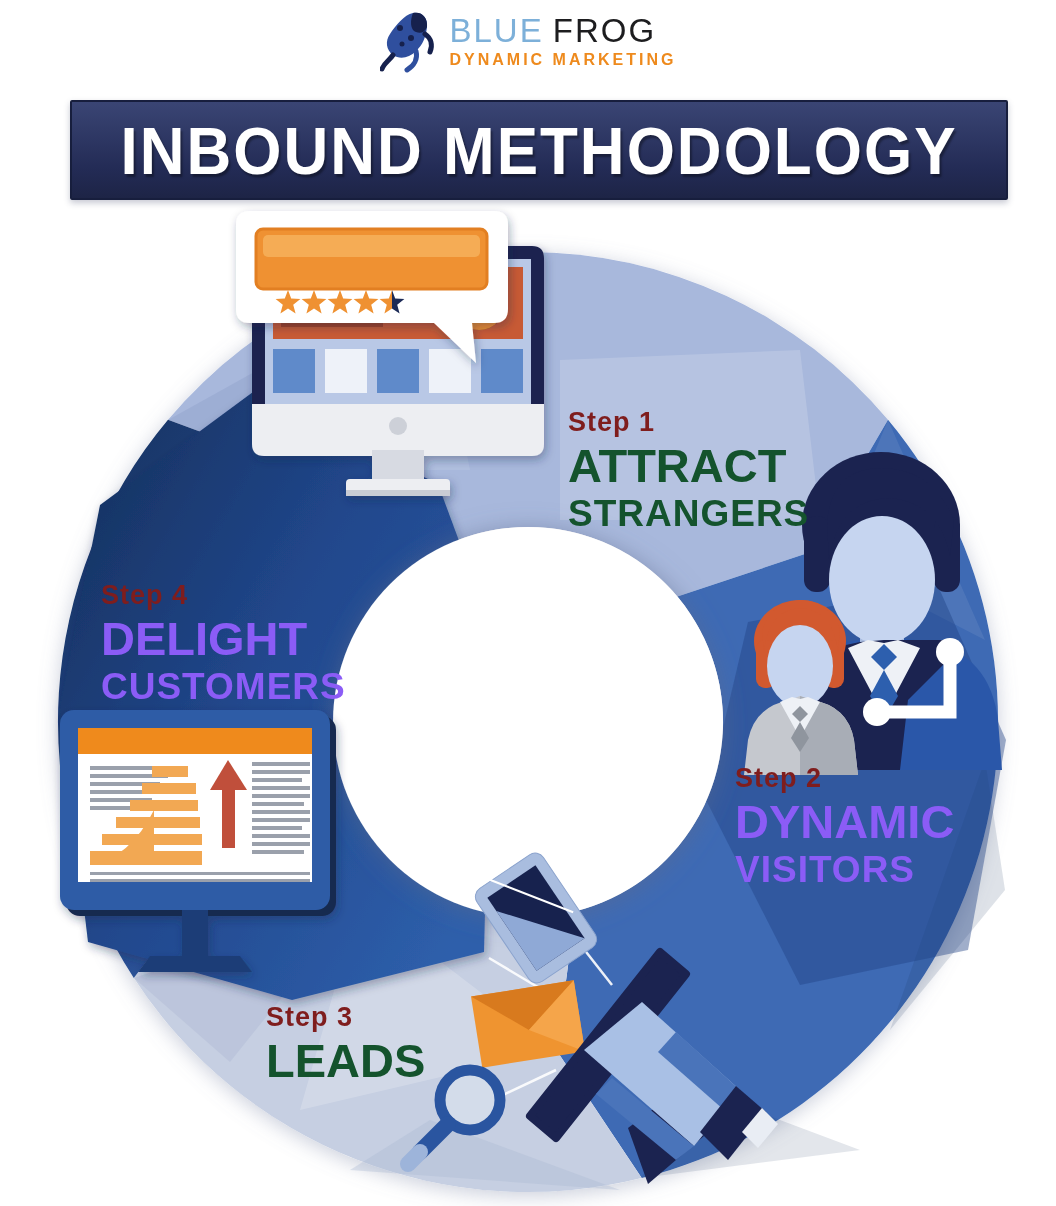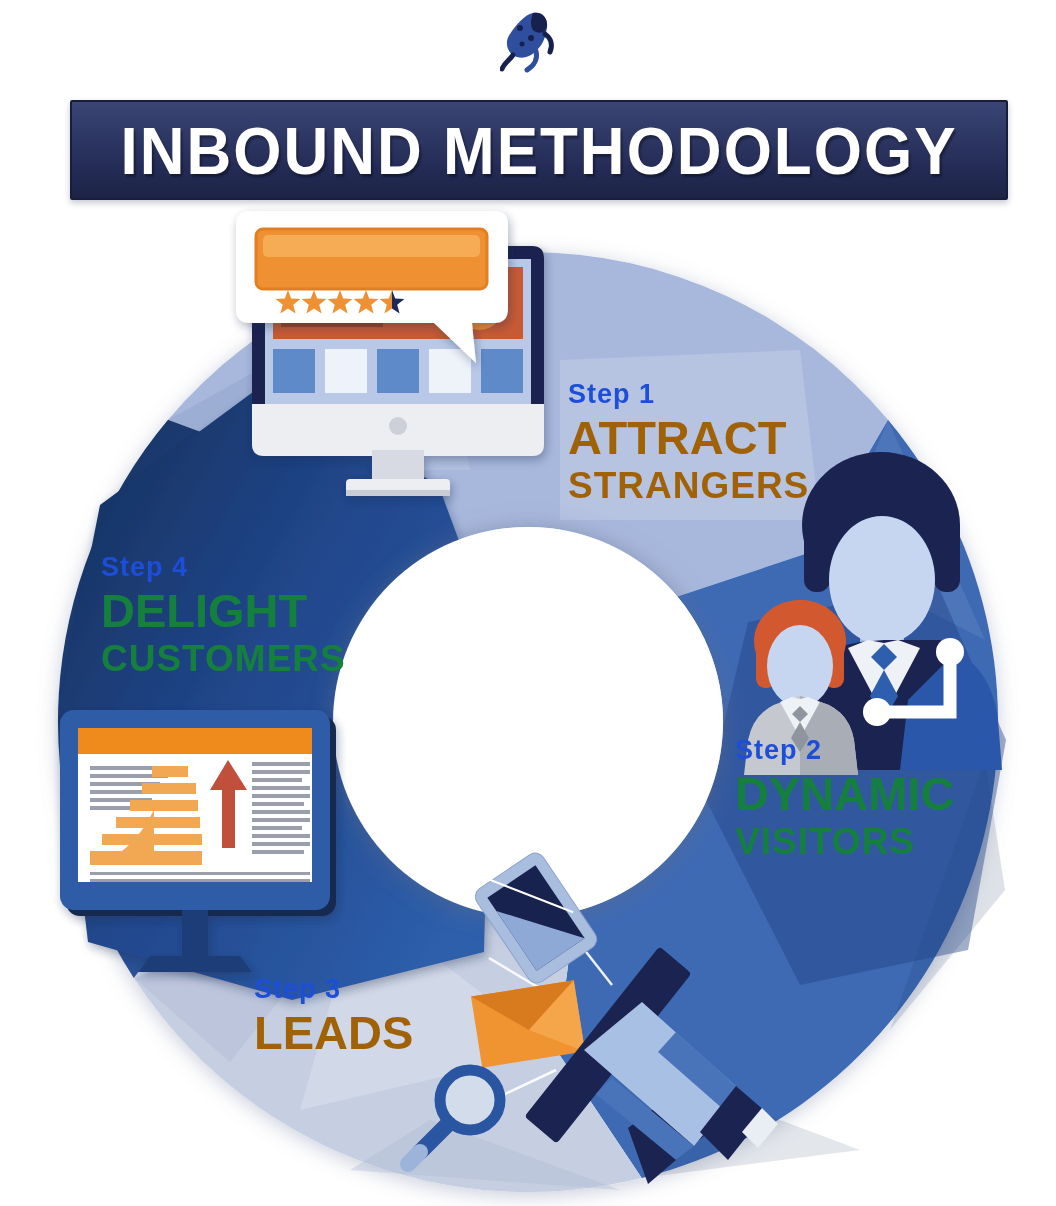--- a/index.html
+++ b/index.html
@@ -16,28 +16,28 @@
   
   #banner{left:48px;right:48px;top:100px;height:96px;
           background:linear-gradient(#3a4574,#232b55 70%,#1d2446);
           border:2px solid #171e3d;border-radius:2px;
           display:flex;align-items:center;justify-content:center;
           box-shadow:0 3px 6px rgba(30,38,80,.25);margin-left:22px;}
   #banner .title{color:#ffffff;font-size:62px;font-weight:700;letter-spacing:2px;
           transform:scaleY(1.08);text-shadow:2px 3px 2px rgba(0,0,0,.35);white-space:nowrap;}
   
   .step-block{line-height:1;}
-  .step-kicker{font-size:27px;font-weight:700;letter-spacing:1px;color:#1d4ed8;margin-bottom:6px;}
+  .step-kicker{font-size:27px;font-weight:700;letter-spacing:1px;color:#7f1d1d;margin-bottom:6px;margin-top:28px;}
   .step-action{font-size:47px;font-weight:800;letter-spacing:0;margin-bottom:6px;}
   .step-audience{font-size:37px;font-weight:800;letter-spacing:1px;}
-  .ink-dark .step-action,.ink-dark .step-audience{color:#a16207;}
-  .ink-light .step-action,.ink-light .step-audience{color:#15803d;}
+  .ink-dark .step-action,.ink-dark .step-audience{color:#14532d;}
+  .ink-light .step-action,.ink-light .step-audience{color:#8b5cf6;}
   #step1-label{left:568px;top:381px;}
   #step2-label{left:735px;top:737px;}
-  #step3-label{left:254px;top:976px;}
+  #step3-label{left:266px;top:976px;}
   #step4-label{left:101px;top:554px;}
   svg{display:block;}
 </style>
 </head>
 <body>
 
 <svg class="abs" style="left:0;top:0;" width="1056" height="1206" viewBox="0 0 1056 1206">
   <defs>
     <filter id="softShadow" x="-30%" y="-30%" width="160%" height="160%">
       <feDropShadow dx="0" dy="3" stdDeviation="12" flood-color="#5d6a8a" flood-opacity="0.55"></feDropShadow>
@@ -261,20 +261,26 @@
   <svg width="56" height="66" viewBox="0 0 56 66">
     <path d="M33,5 C42,3 48,10 47,19 C46,28 43,37 36,43 C29,50 20,52 13,47 C6,42 5,33 10,26 C16,17 24,7 33,5 Z" fill="#2f4f9e"></path>
     <path d="M33,5 C42,3 48,10 47,19 C45,24 41,26 36,24 C30,22 30,12 33,5 Z" fill="#16214d"></path>
     <circle cx="20" cy="20" r="3" fill="#16214d"></circle>
     <circle cx="31" cy="30" r="3" fill="#16214d"></circle>
     <circle cx="22" cy="36" r="2.5" fill="#16214d"></circle>
     <path d="M13,47 C9,53 4,55 2,61" stroke="#16214d" stroke-width="5" fill="none" stroke-linecap="round"></path>
     <path d="M36,43 C38,51 34,58 27,62" stroke="#2f4f9e" stroke-width="5" fill="none" stroke-linecap="round"></path>
     <path d="M45,26 C51,30 53,37 50,44" stroke="#16214d" stroke-width="5" fill="none" stroke-linecap="round"></path>
   </svg>
+  <div class="wordmark">
+    <div class="brandline">
+      <span class="brand-primary">BLUE</span><span class="brand-secondary">FROG</span>
+    </div>
+    <div class="tagline">DYNAMIC MARKETING</div>
+  </div>
 </div>
 
 <div id="banner" class="abs">
   <div class="title">INBOUND METHODOLOGY</div>
 </div>
 
 <div id="step1-label" class="abs step-block ink-dark">
   <div class="step-kicker">Step 1</div>
   <div class="step-action">ATTRACT</div>
   <div class="step-audience">STRANGERS</div>

